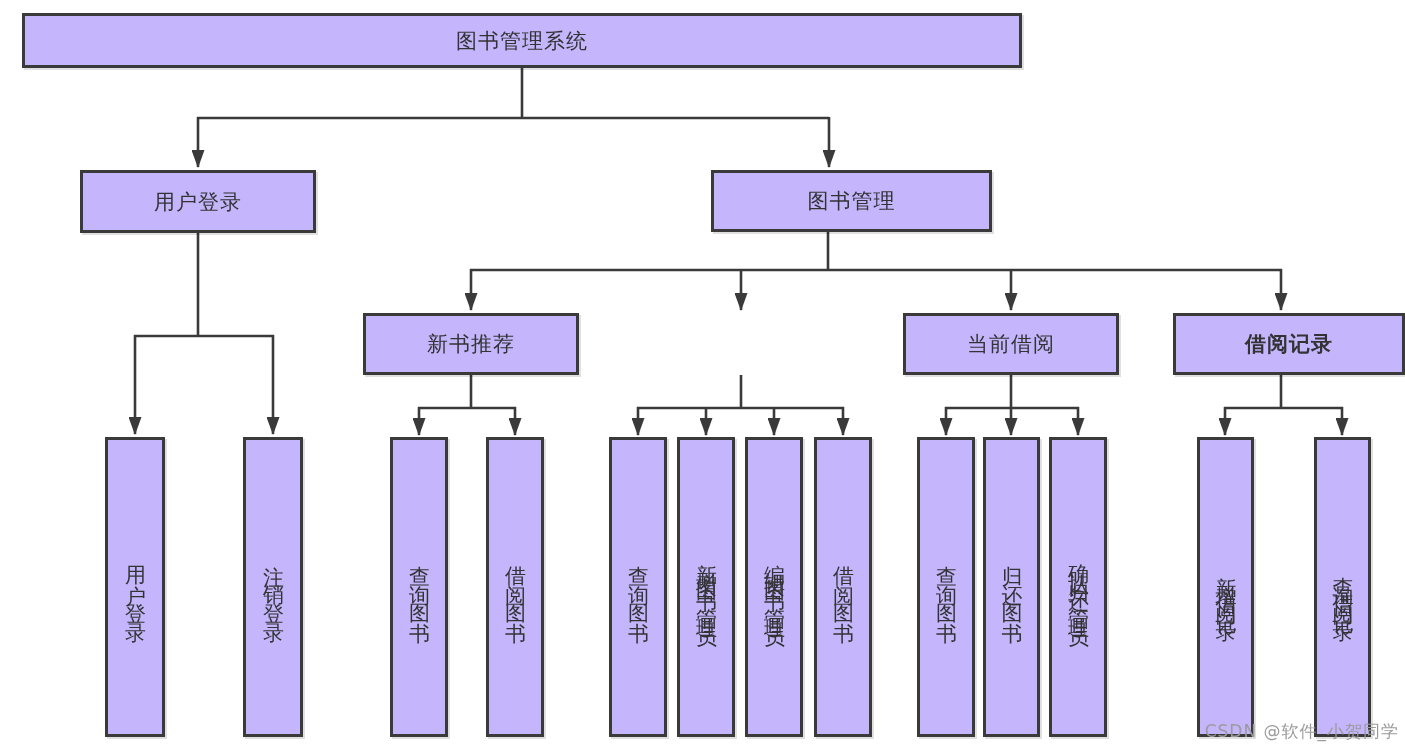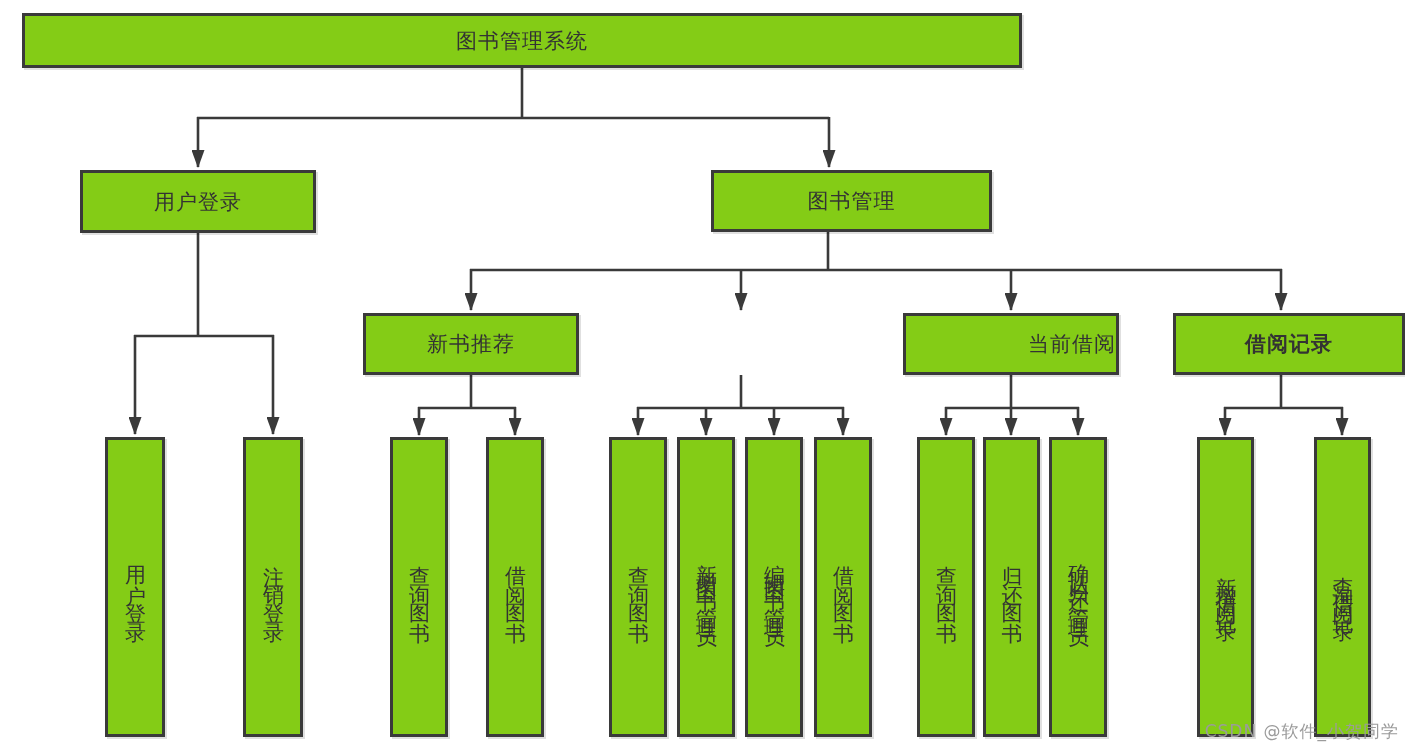--- a/index.html
+++ b/index.html
@@ -8,21 +8,21 @@
     width:1405px;height:747px;
     background:#ffffff;
     font-family:"DejaVu Sans","Liberation Sans",sans-serif;
     overflow:hidden;
   }
   #connectors{position:absolute;left:0;top:0;z-index:1;}
   .node{
     position:absolute;
     box-sizing:border-box;
     border:3px solid #3a3a3a;
-    background:#84cc16;
+    background:#c4b5fd;
     box-shadow:2px 2px 0 rgba(0,0,0,0.12);
     display:flex;align-items:center;justify-content:center;
     color:#333333;
     z-index:2;
   }
   .hbox{font-size:21px;letter-spacing:1px;}
   .vbox{width:58px;top:437px;height:300px;}
   .vbox .vtext{
     writing-mode:vertical-rl;
     text-orientation:mixed;
@@ -105,21 +105,21 @@
   <div class="node hbox" style="left:80px;top:170px;width:236px;height:63px;">
     <span>用户登录</span>
   </div>
   <div class="node hbox" style="left:711px;top:170px;width:281px;height:62px;">
     <span>图书管理</span>
   </div>
 
   <div class="node hbox" style="left:363px;top:313px;width:216px;height:62px;text-align:right;">
     <span>新书推荐</span>
   </div>
-  <div class="node hbox" style="left:903px;top:313px;width:216px;height:62px;justify-content:flex-end;">
+  <div class="node hbox" style="left:903px;top:313px;width:216px;height:62px;">
     <span>当前借阅</span>
   </div>
   <div class="node hbox" style="left:1173px;top:313px;width:232px;height:62px;font-weight:bold;">
     <span>借阅记录</span>
   </div>
 
   <div class="node vbox" style="left:105px;width:60px;">
     <span class="vtext spread">用户登录</span>
   </div>
   <div class="node vbox" style="left:243px;width:60px;">

